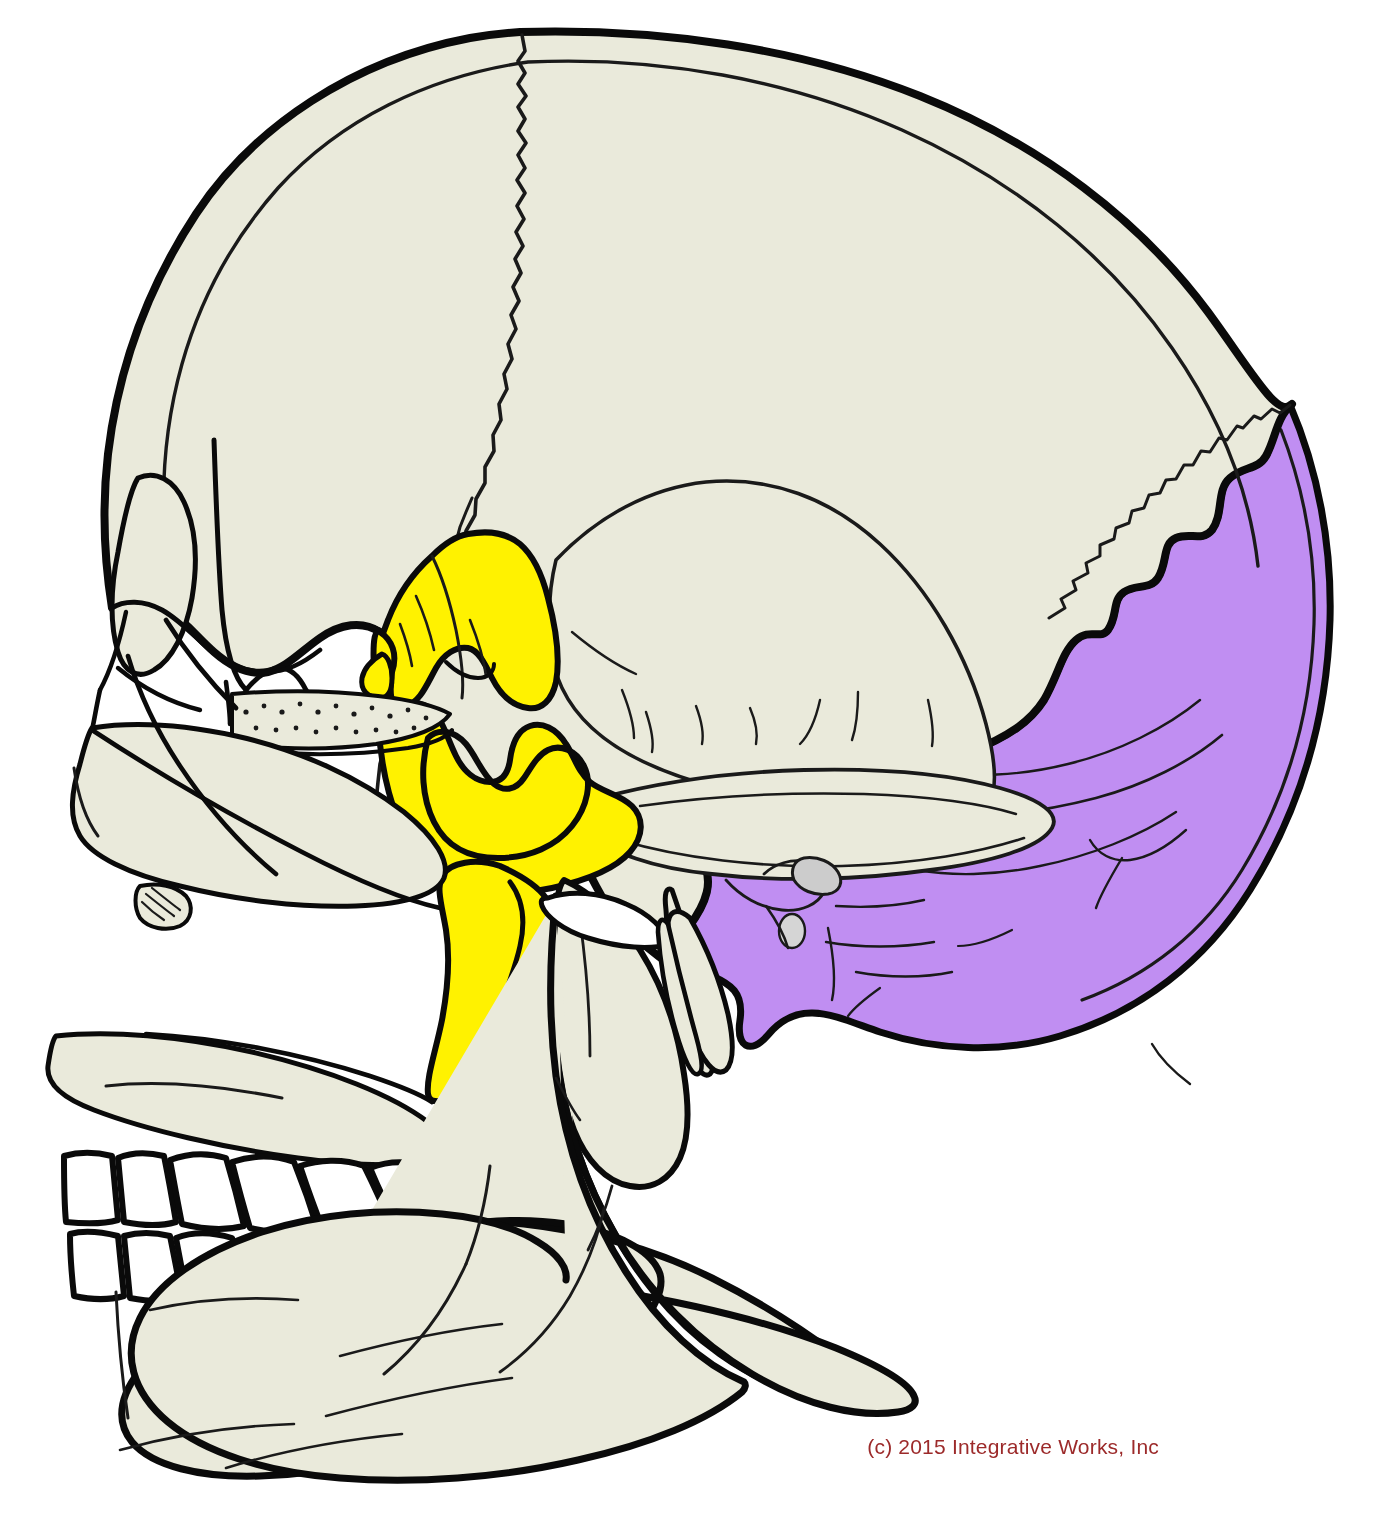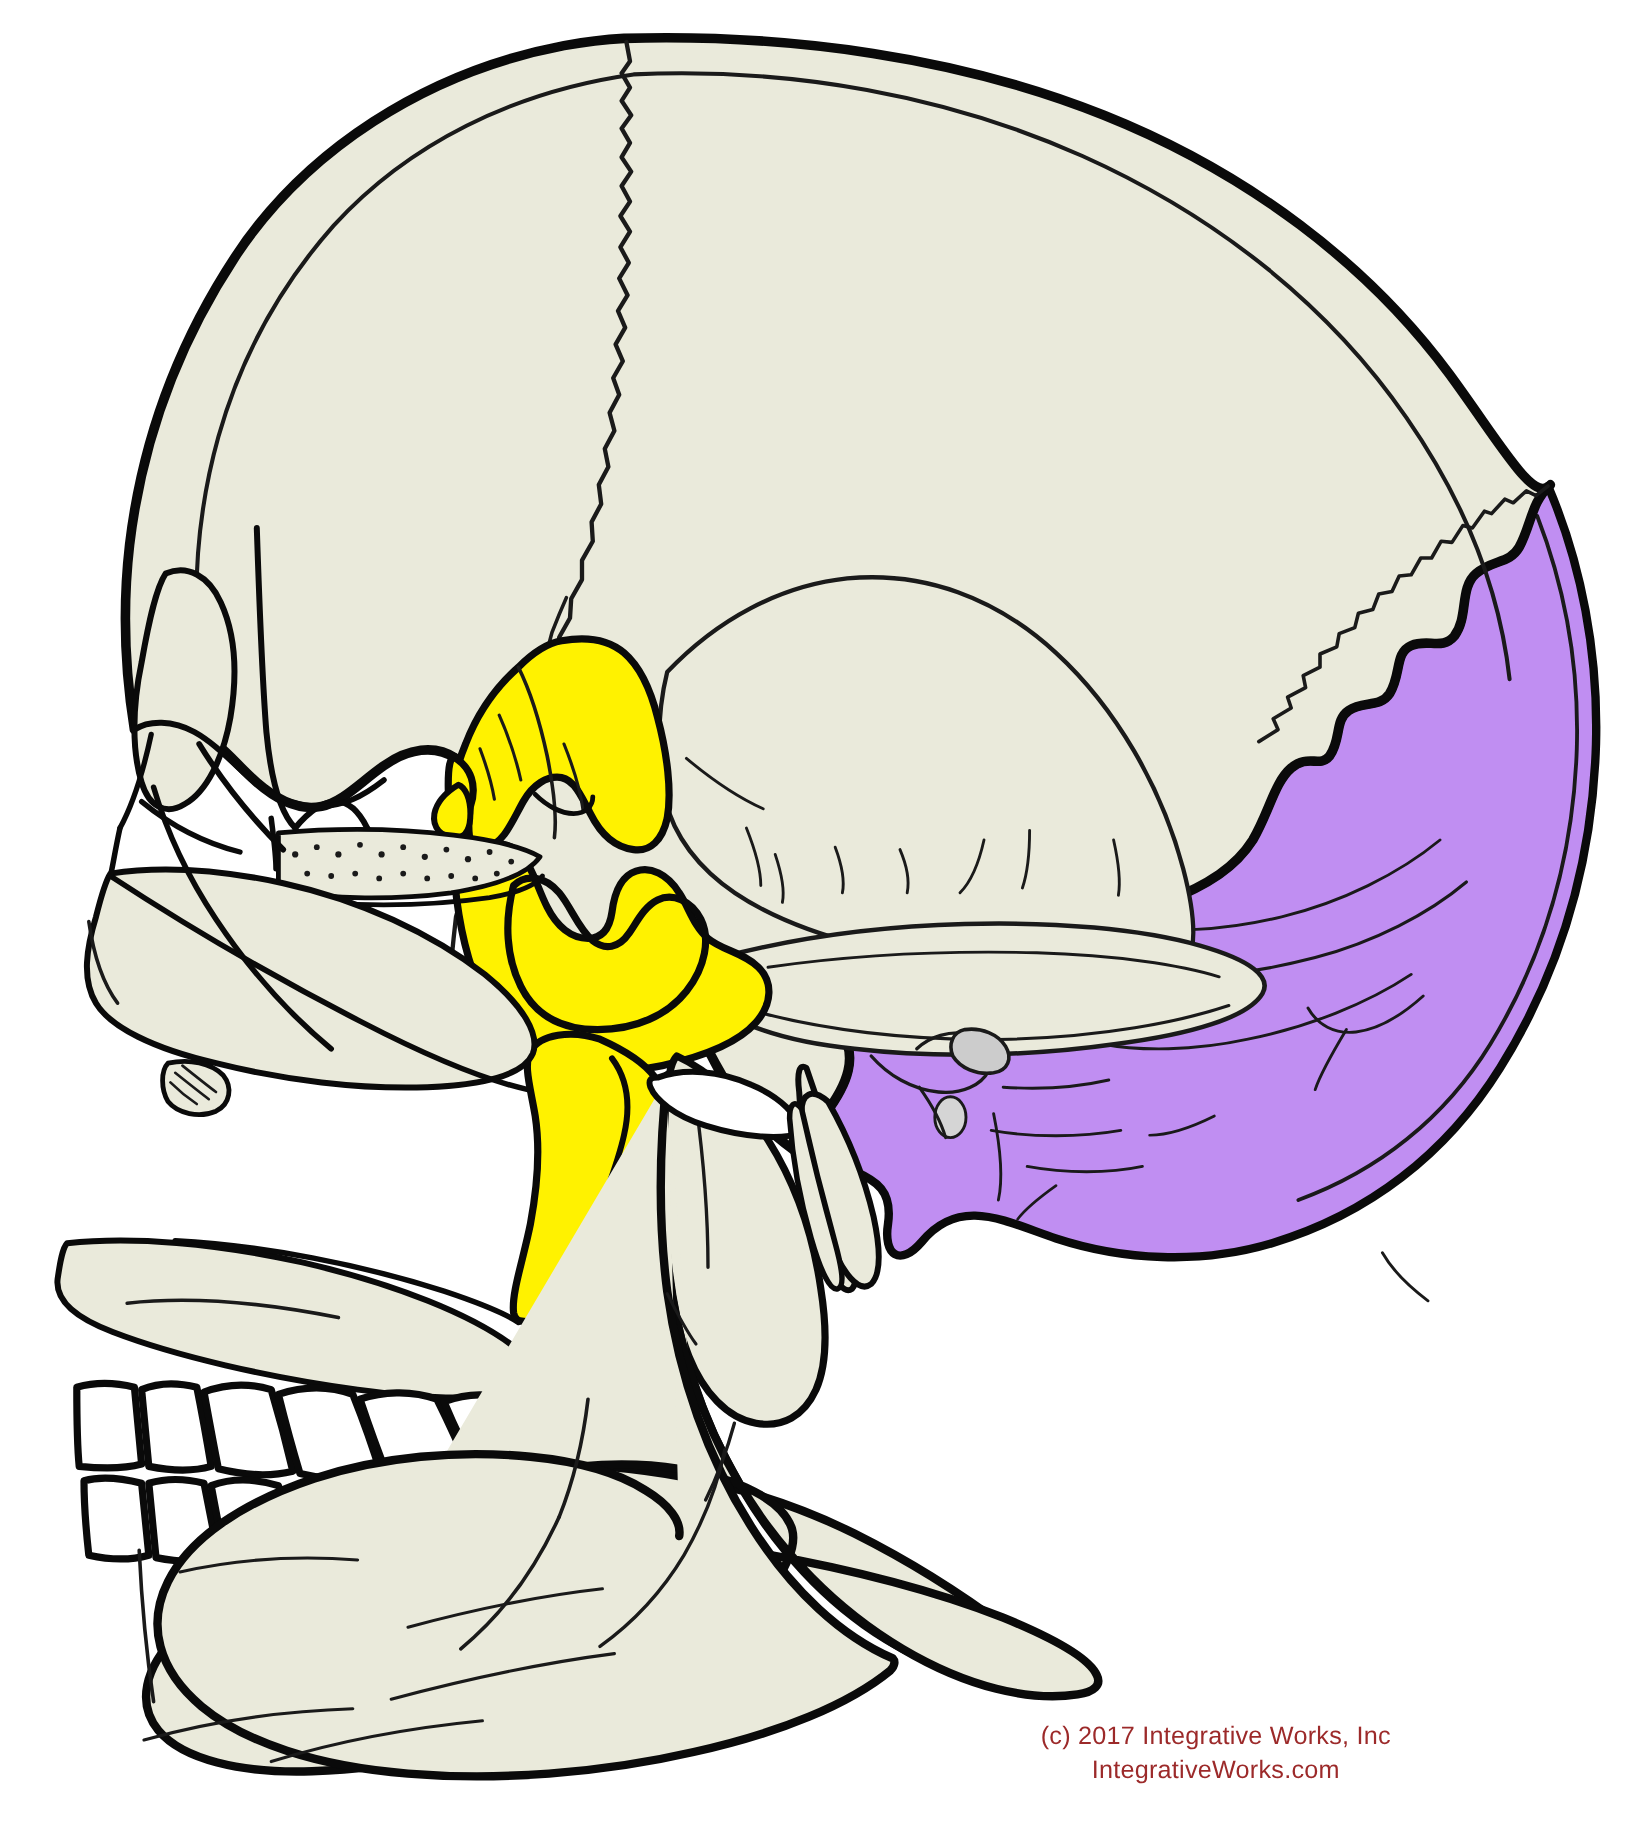--- a/index.html
+++ b/index.html
@@ -435,15 +435,14 @@
     <path fill="none" stroke="#0a0a0a" stroke-width="4.4" d="M318,640 C336,626 360,620 380,630"></path>
     <path fill="none" stroke="#0a0a0a" stroke-width="4.4" d="M126,612 C120,640 112,668 100,690"></path>
     <path fill="none" stroke="#0a0a0a" stroke-width="4.6" d="M100,690 C96,708 94,722 92,730"></path>
     <path fill="none" stroke="#0a0a0a" stroke-width="4.4" d="M118,668 C140,686 168,702 200,710"></path>
 
   </g>
 </svg>
 </div>
 
 <div class="copyright">
-  <div>(c) 2017 Integrative Works, Inc</div>
-  <div>IntegrativeWorks.com</div>
+  <div>(c) 2015 Integrative Works, Inc</div>
 </div>
 
 </body></html>

